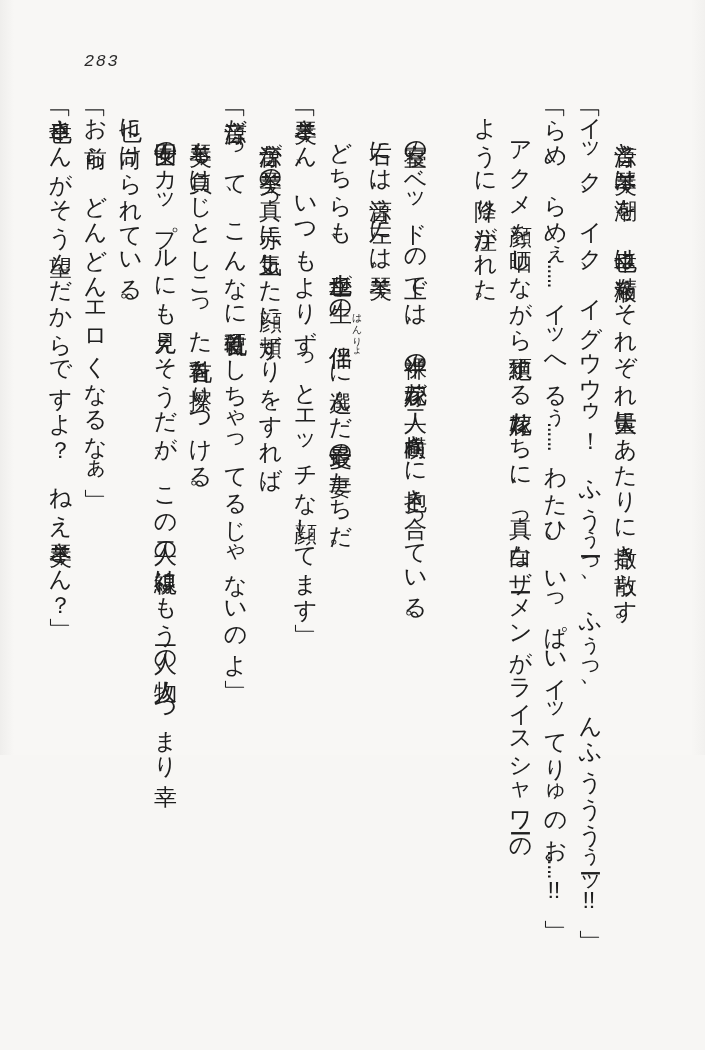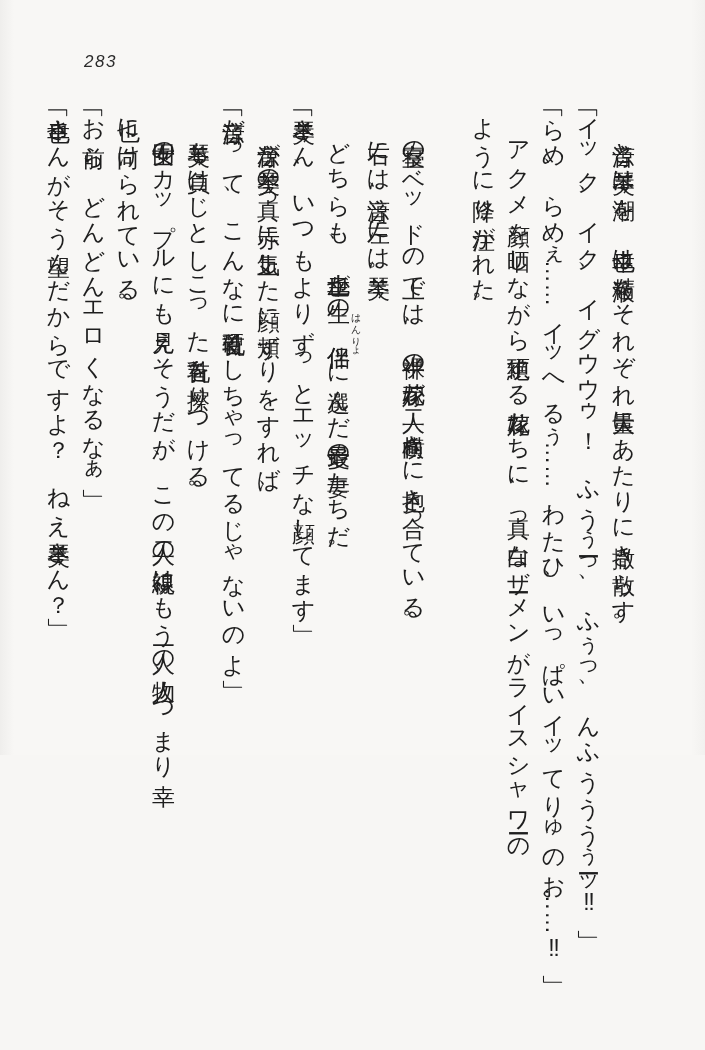--- a/index.html
+++ b/index.html
@@ -10,21 +10,21 @@
     width: 705px;
     height: 1050px;
     background: #f7f6f4;
     overflow: hidden;
   }
   .page {
     position: relative;
     width: 705px;
     height: 755px;
     background: linear-gradient(90deg, #efeeec 0%, #f8f7f5 2%, #f8f7f5 98%, #f2f1ef 100%);
-    font-family: Liberation Sans, sans-serif;
+    font-family: Liberation Mono, monospace;
     color: #1e1e1e;
   }
   .page-number {
     position: absolute;
     top: 52px;
     left: 84px;
     font-size: 17px;
     letter-spacing: 1.5px;
     color: #2b2b2b;
     font-style: italic;

